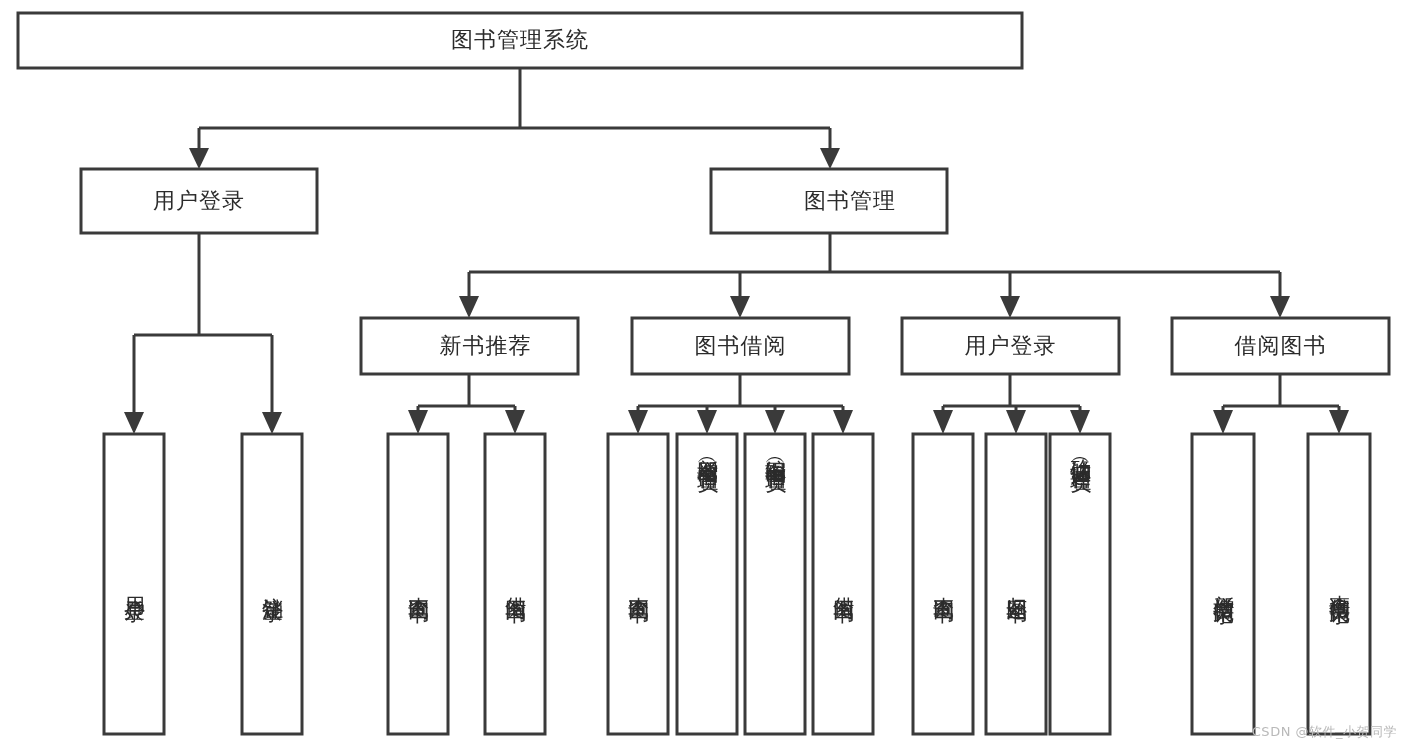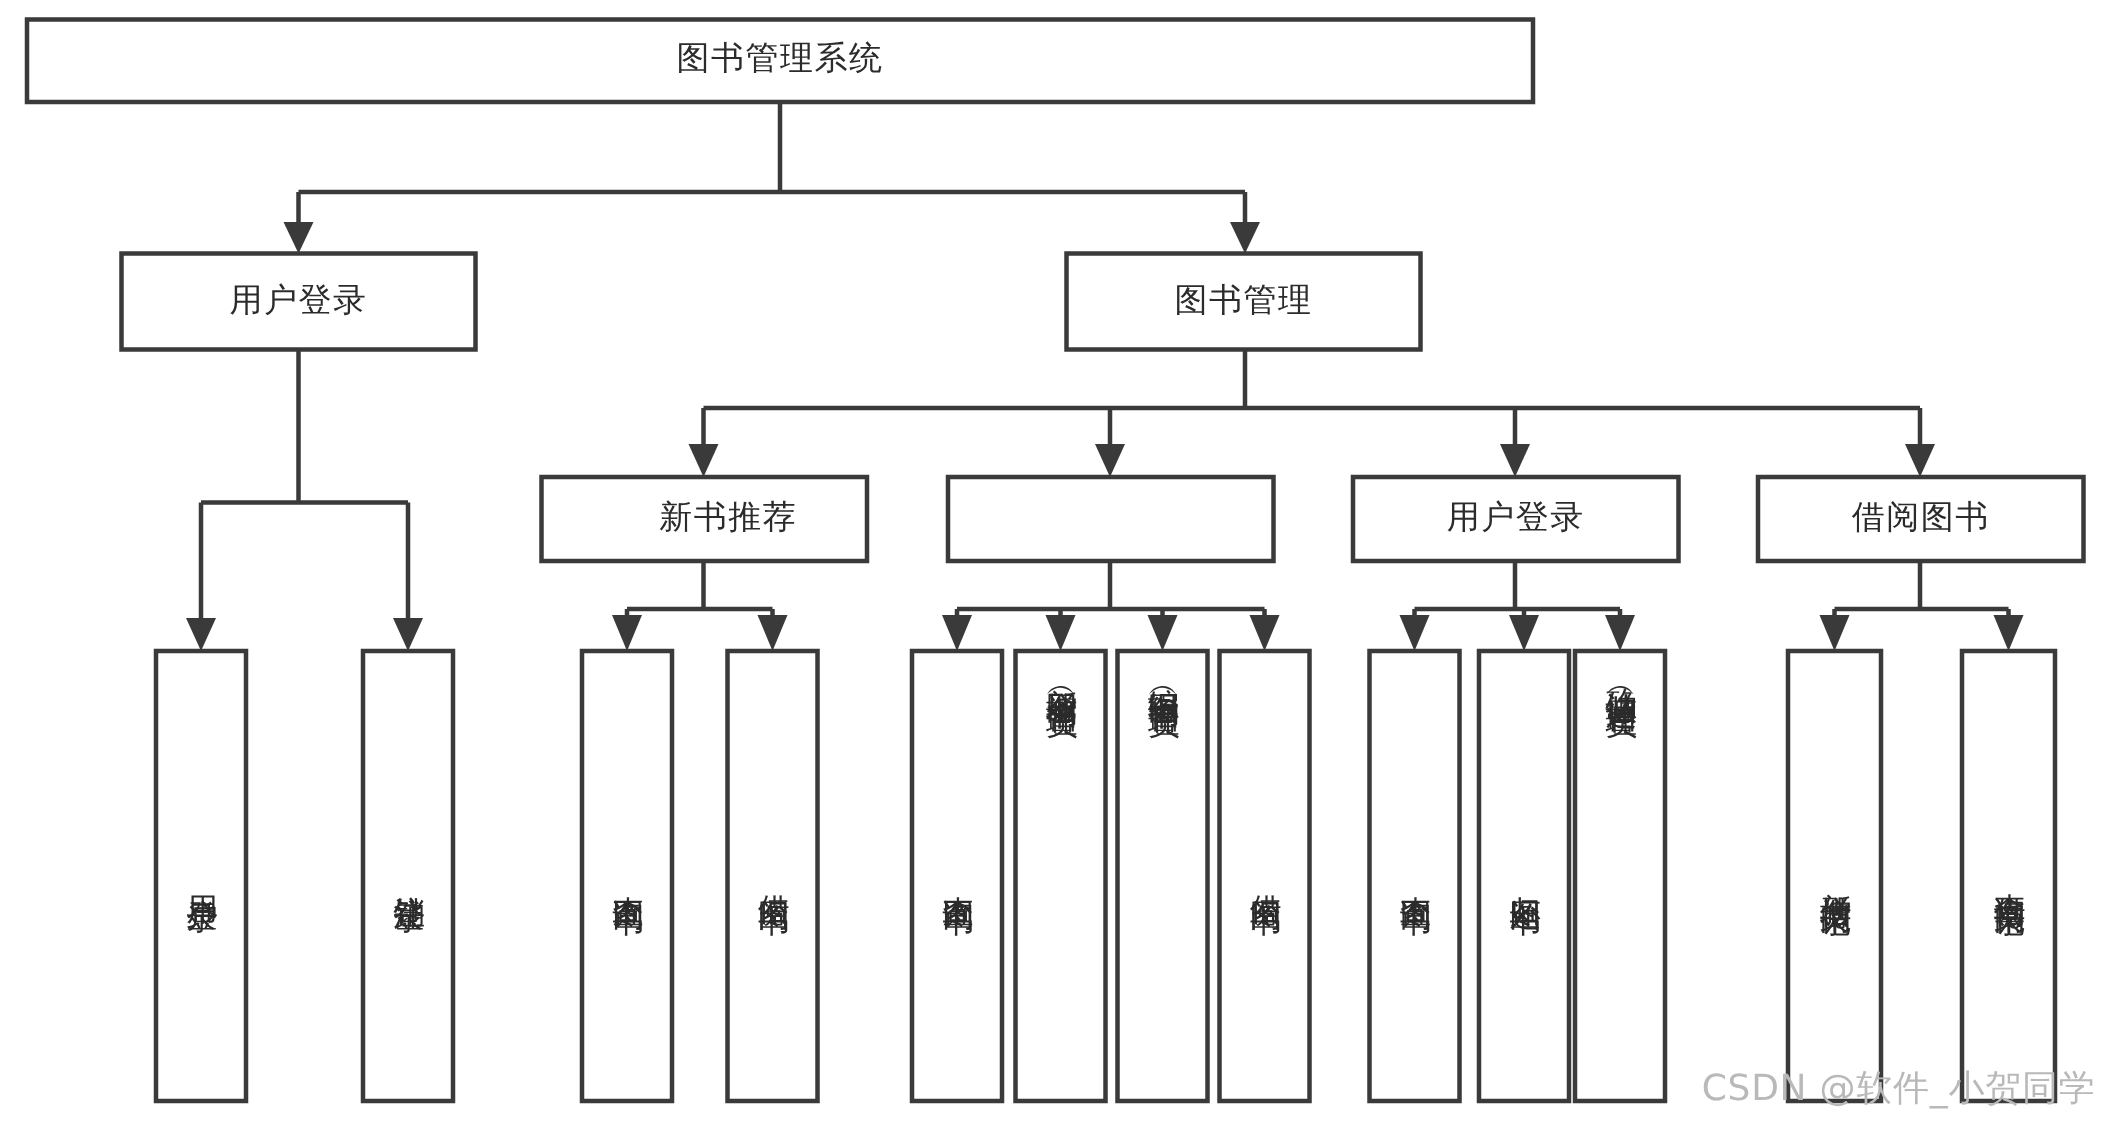--- a/index.html
+++ b/index.html
@@ -70,21 +70,21 @@
     text-orientation: upright;
     white-space: nowrap;
     letter-spacing: 2px;
     pointer-events: none;
   }
   .watermark {
     position: absolute;
     right: 8px;
     bottom: 6px;
     color: #b9b9b9;
-    font-size: 24px;
+    font-size: 13px;
     letter-spacing: 0.5px;
     white-space: nowrap;
     pointer-events: none;
   }
 </style>
 </head>
 <body>
 
 <div id="diagram-root">
 
@@ -144,23 +144,24 @@
     <rect class="leaf-box" x="913" y="434" width="60" height="300"></rect>
     <rect class="leaf-box" x="986" y="434" width="60" height="300"></rect>
     <rect class="leaf-box" x="1050" y="434" width="60" height="300"></rect>
     <rect class="leaf-box" x="1192" y="434" width="62" height="300"></rect>
     <rect class="leaf-box" x="1308" y="434" width="62" height="300"></rect>
   </svg>
 
   <div class="node-label" style="left:18px; top:13px; width:1004px; height:55px;">图书管理系统</div>
 
   <div class="node-label" style="left:81px; top:169px; width:236px; height:64px;">用户登录</div>
-  <div class="node-label" style="left:711px; top:169px; width:236px; height:64px;">图书管理</div>
+  <div class="node-label" style="left:711px; top:169px; width:236px; height:64px;padding-left:21px;">图书管理</div>
 
   <div class="node-label" style="left:361px; top:318px; width:217px; height:56px;margin-left:16px;">新书推荐</div>
+  <div class="node-label" style="left:632px; top:318px; width:217px; height:56px;">图书借阅</div>
   <div class="node-label" style="left:902px; top:318px; width:217px; height:56px;">用户登录</div>
   <div class="node-label" style="left:1172px; top:318px; width:217px; height:56px;">借阅图书</div>
 
   <div class="leaf-label" style="left:104px; top:434px; width:60px; height:300px;">用户登录</div>
   <div class="leaf-label" style="left:242px; top:434px; width:60px; height:300px;">注销登录</div>
   <div class="leaf-label" style="left:388px; top:434px; width:60px; height:300px;">查询图书</div>
   <div class="leaf-label" style="left:485px; top:434px; width:60px; height:300px;">借阅图书</div>
   <div class="leaf-label" style="left:608px; top:434px; width:60px; height:300px;">查询图书</div>
   <div class="leaf-label" style="left:677px; top:434px; width:60px; height:300px; justify-content:flex-start; padding-top:8px; box-sizing:border-box;">新增图书（管理员）</div>
   <div class="leaf-label" style="left:745px; top:434px; width:60px; height:300px; justify-content:flex-start; padding-top:8px; box-sizing:border-box;">编辑图书（管理员）</div>

